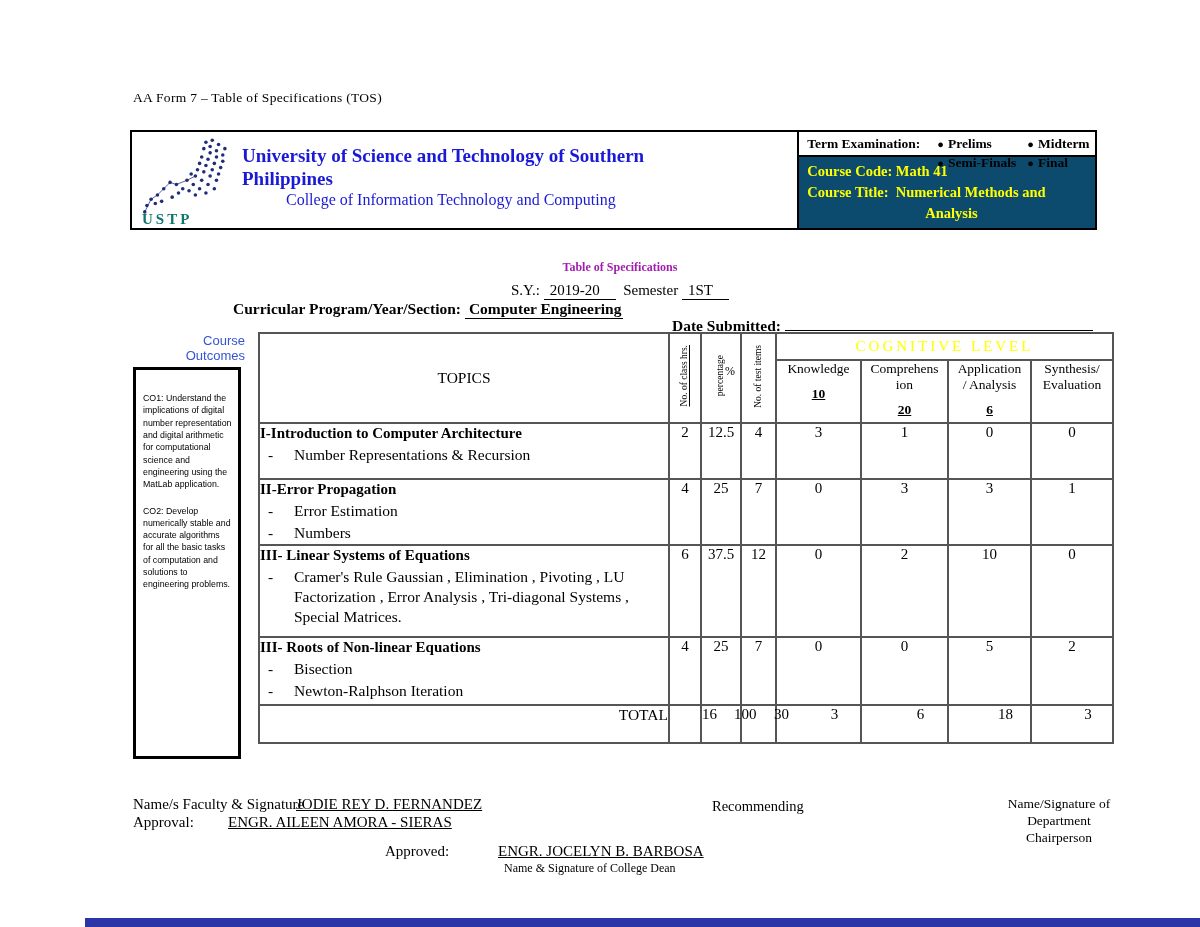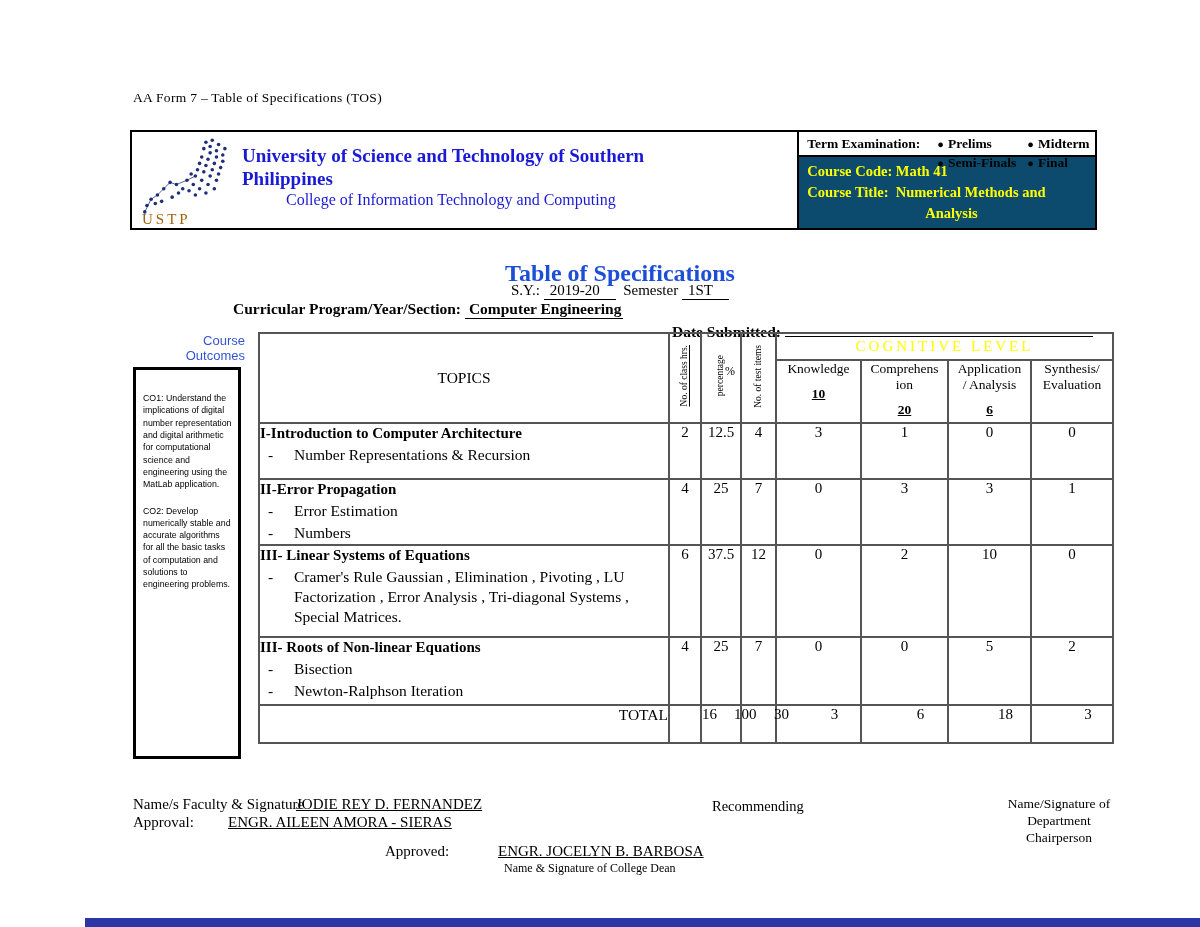--- a/index.html
+++ b/index.html
@@ -8,42 +8,42 @@
     font-family:"Liberation Serif", serif;color:#000;overflow:hidden;
   }
   .abs{position:absolute;}
   
   .form-label{left:133px;top:90px;font-size:13.5px;letter-spacing:.3px;}
   
   .hdr{left:130px;top:130px;width:967px;height:100px;border:2px solid #000;display:flex;box-sizing:border-box;background:#fff;}
   .hdr-left{width:668px;display:flex;align-items:flex-start;padding:4px 0 0 8px;box-sizing:border-box;}
   .logo{width:96px;height:92px;position:relative;flex:0 0 auto;}
   .logo svg{display:block;}
-  .logo-text{position:absolute;left:2px;bottom:0px;color:#a16207;font-weight:normal;font-size:15px;letter-spacing:3px;}
+  .logo-text{position:absolute;left:2px;bottom:0px;color:#0f766e;font-weight:bold;font-size:15px;letter-spacing:3px;}
   .uni-wrap{padding:8px 0 0 6px;color:#1a1ad6;}
   .uni-line{font-weight:bold;font-size:19px;line-height:1.22;}
   .college-line{font-size:16px;margin-left:44px;margin-top:1px;}
   .hdr-right{width:299px;border-left:2px solid #000;display:flex;flex-direction:column;box-sizing:border-box;}
   .term-box{height:45px;position:relative;font-weight:bold;font-size:13.5px;border-bottom:2px solid #000;box-sizing:border-box;}
   .term-label{position:absolute;left:8px;top:4px;}
   .opt{position:absolute;white-space:nowrap;}
   .opt .blt{margin-right:4px;font-size:11px;}
   .o1{left:138px;top:4px;}
   .o2{left:228px;top:4px;}
   .o3{left:138px;top:23px;}
   .o4{left:228px;top:23px;}
   .course-box{flex:1;background:#0c4a6e;color:#ffff00;font-weight:bold;font-size:14.5px;padding:4px 8px;line-height:1.45;box-sizing:border-box;}
   .ct-line3{margin-left:118px;}
   
-  .doc-title{left:240px;top:260px;width:760px;text-align:center;color:#1d4ed8;font-weight:bold;font-size:24px;}
+  .doc-title{left:240px;top:260px;width:760px;text-align:center;color:#a21caf;font-weight:bold;font-size:12px;}
   .sy-line{left:240px;top:282px;width:760px;text-align:center;font-size:15px;}
   .u{border-bottom:1.5px solid #000;padding:0 16px 1px 6px;}
   .prog-line{left:233px;top:300px;font-weight:bold;font-size:15.5px;}
   .prog-val{border-bottom:1.5px solid #000;padding:0 2px 1px 4px;}
-  .date-line{left:672px;top:317px;font-weight:bold;font-size:15.5px;margin-top:6px;}
+  .date-line{left:672px;top:317px;font-weight:bold;font-size:15.5px;}
   .date-rule{display:inline-block;width:308px;height:13px;border-bottom:1.5px solid #000;}
   
   .co-label{left:148px;top:334px;width:97px;text-align:right;color:#3355d4;font-family:"Liberation Sans",sans-serif;font-size:13px;line-height:1.15;}
   .co-box{left:133px;top:367px;width:108px;height:392px;border:3px solid #000;box-sizing:border-box;padding:22px 6px 0 7px;font-family:"Liberation Sans",sans-serif;font-size:8.8px;line-height:1.4;}
   .co-box p{margin:0 0 14px 0;}
   
   .tos{left:258px;top:332px;border-collapse:collapse;table-layout:fixed;width:854px;}
   .tos td,.tos th{border:2px solid #555;box-sizing:border-box;padding:0;font-weight:normal;}
   .th-topics{font-weight:bold;font-size:15.5px;text-align:center;vertical-align:middle;}
   .vertcell{vertical-align:middle;text-align:center;position:relative;}

